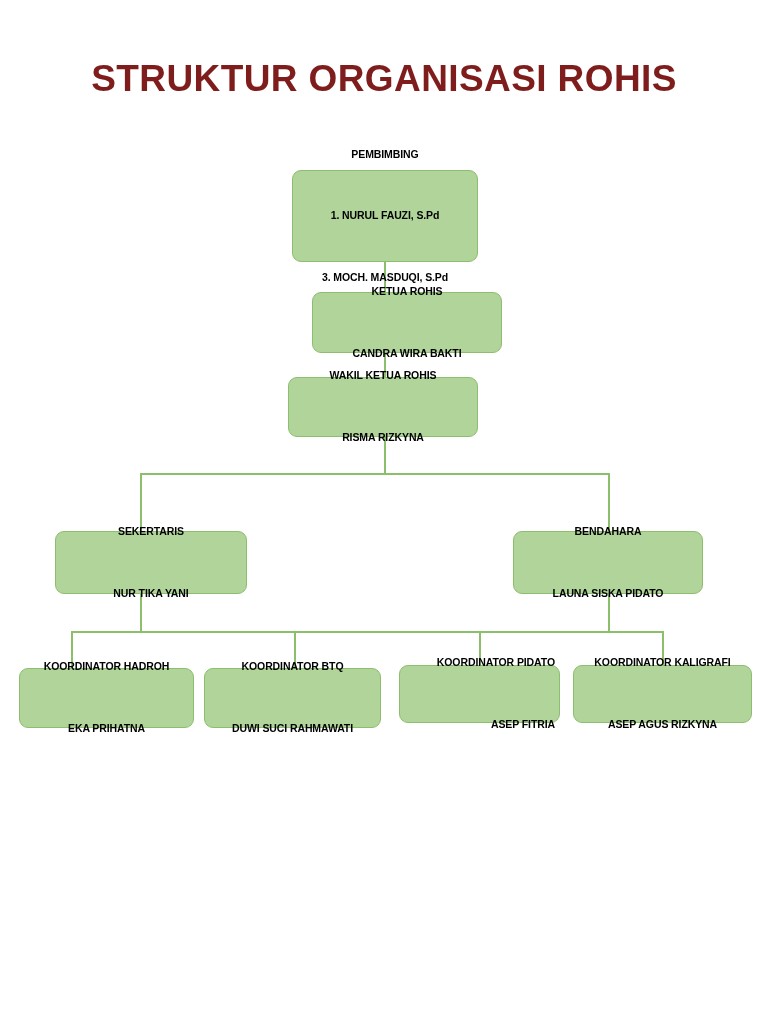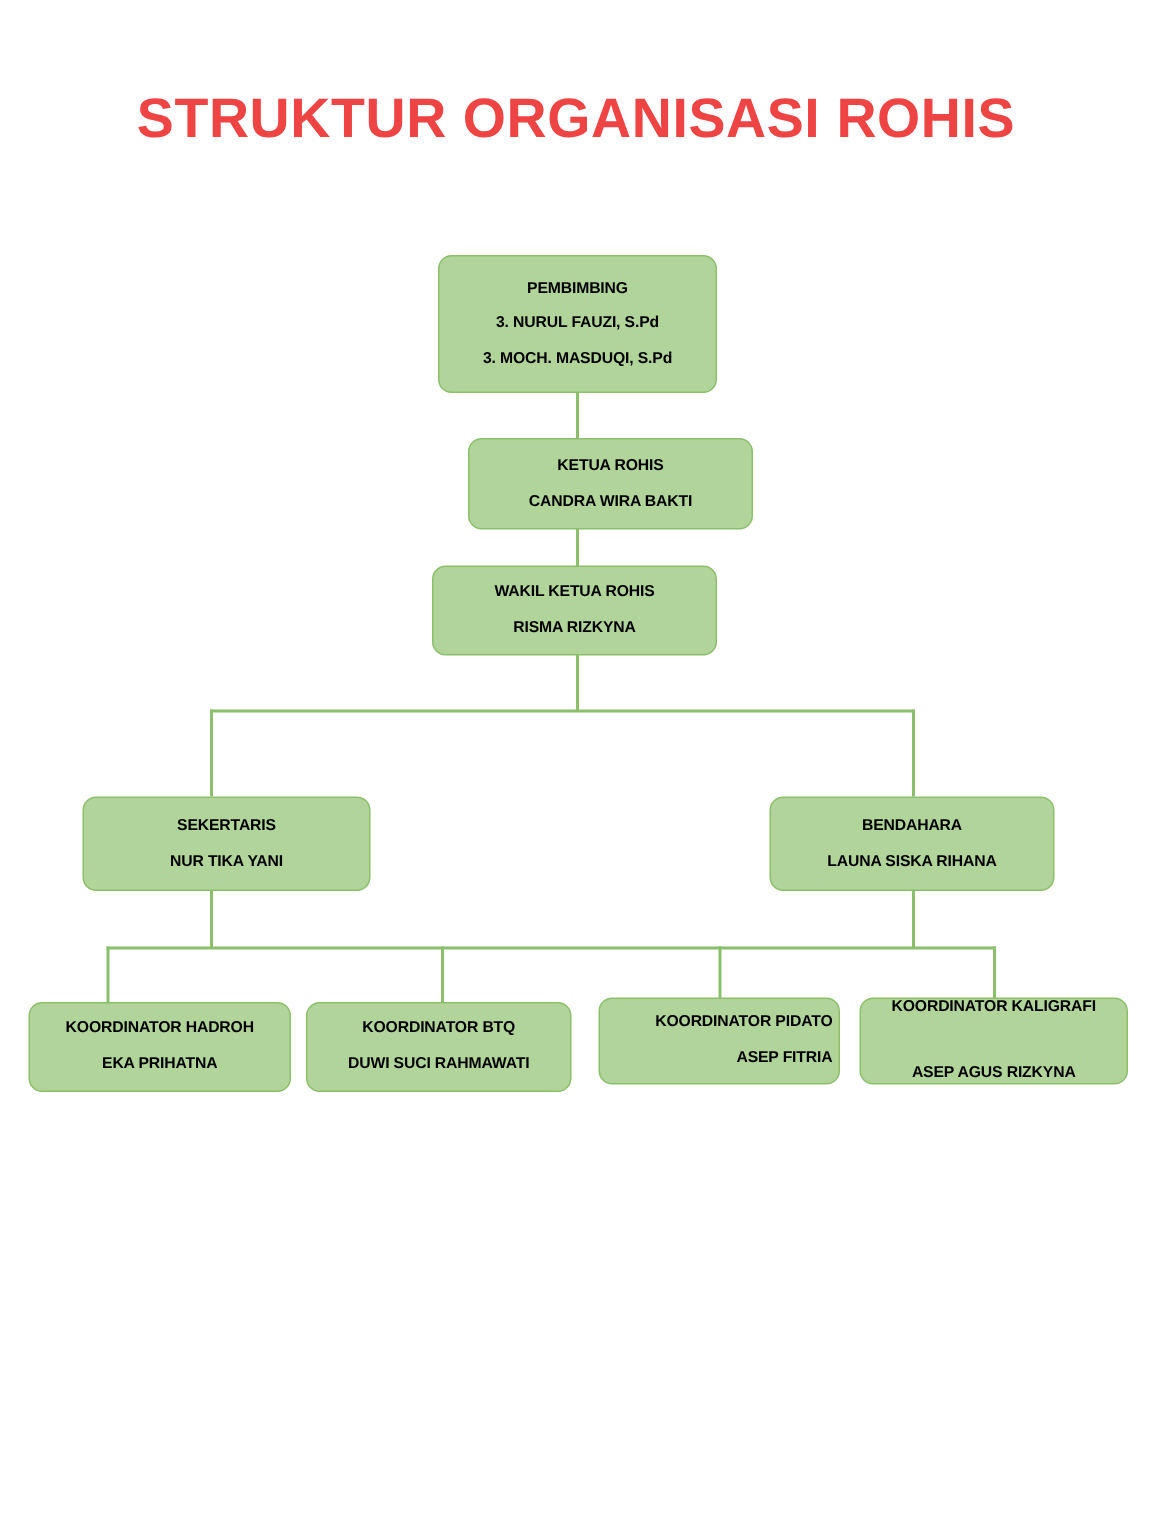--- a/index.html
+++ b/index.html
@@ -20,21 +20,21 @@
     height: 1024px;
     background: #ffffff;
   }
 
   #page-title {
     position: absolute;
     left: 0;
     top: 58px;
     width: 768px;
     text-align: center;
-    color: #ef4444;
+    color: #7f1d1d;
     font-size: 37px;
     font-weight: bold;
     letter-spacing: 0.4px;
     font-family: "Liberation Sans", sans-serif;
     white-space: nowrap;
   }
 
   .node {
     position: absolute;
     box-sizing: border-box;
@@ -46,20 +46,21 @@
     align-items: center;
     justify-content: center;
     color: #000000;
     text-align: center;
     font-family: "Liberation Sans", sans-serif;
     font-weight: bold;
     font-size: 10.5px;
     letter-spacing: -0.1px;
     line-height: 1.1;
     z-index: 2;
+    gap: 38px;
   }
 
   .node .line {
     display: block;
     white-space: nowrap;
     padding: 0 4px;
   }
   .node .line + .line {
     margin-top: 12px;
   }
@@ -93,57 +94,57 @@
   <div class="conn v" style="left:608px; top:594px; height:38px;"></div>
 
   <div class="conn h" style="left:71px; top:631px; width:593px;"></div>
   <div class="conn v" style="left:71px; top:631px; height:38px;"></div>
   <div class="conn v" style="left:294px; top:631px; height:38px;"></div>
   <div class="conn v" style="left:479px; top:631px; height:38px;"></div>
   <div class="conn v" style="left:662px; top:631px; height:38px;"></div>
 
   <div class="node" style="left:292px; top:170px; width:186px; height:92px;">
     <span class="line">PEMBIMBING</span>
-    <span class="line">3. NURUL FAUZI, S.Pd</span>
+    <span class="line">1. NURUL FAUZI, S.Pd</span>
     <span class="line">3. MOCH. MASDUQI, S.Pd</span>
   </div>
 
   <div class="node" style="left:288px; top:292px; width:190px; height:61px;margin-left:24px;">
     <span class="line">KETUA ROHIS</span>
     <span class="line">CANDRA WIRA BAKTI</span>
   </div>
 
   <div class="node" style="left:288px; top:377px; width:190px; height:60px;">
     <span class="line">WAKIL KETUA ROHIS</span>
     <span class="line">RISMA RIZKYNA</span>
   </div>
 
   <div class="node" style="left:55px; top:531px; width:192px; height:63px;">
     <span class="line">SEKERTARIS</span>
     <span class="line">NUR TIKA YANI</span>
   </div>
 
   <div class="node" style="left:513px; top:531px; width:190px; height:63px;">
     <span class="line">BENDAHARA</span>
-    <span class="line">LAUNA SISKA RIHANA</span>
+    <span class="line">LAUNA SISKA PIDATO</span>
   </div>
 
   <div class="node" style="left:19px; top:668px; width:175px; height:60px;">
     <span class="line">KOORDINATOR HADROH</span>
     <span class="line">EKA PRIHATNA</span>
   </div>
 
   <div class="node" style="left:204px; top:668px; width:177px; height:60px;">
     <span class="line">KOORDINATOR BTQ</span>
     <span class="line">DUWI SUCI RAHMAWATI</span>
   </div>
 
   <div class="node" style="left:399px; top:665px; width:161px; height:58px;align-items:flex-end;">
     <span class="line">KOORDINATOR PIDATO</span>
     <span class="line">ASEP FITRIA</span>
   </div>
 
-  <div class="node" style="left:573px; top:665px; width:179px; height:58px;justify-content:space-between;">
+  <div class="node" style="left:573px; top:665px; width:179px; height:58px;">
     <span class="line">KOORDINATOR KALIGRAFI</span>
     <span class="line">ASEP AGUS RIZKYNA</span>
   </div>
 
 </div>
 
 </body></html>

